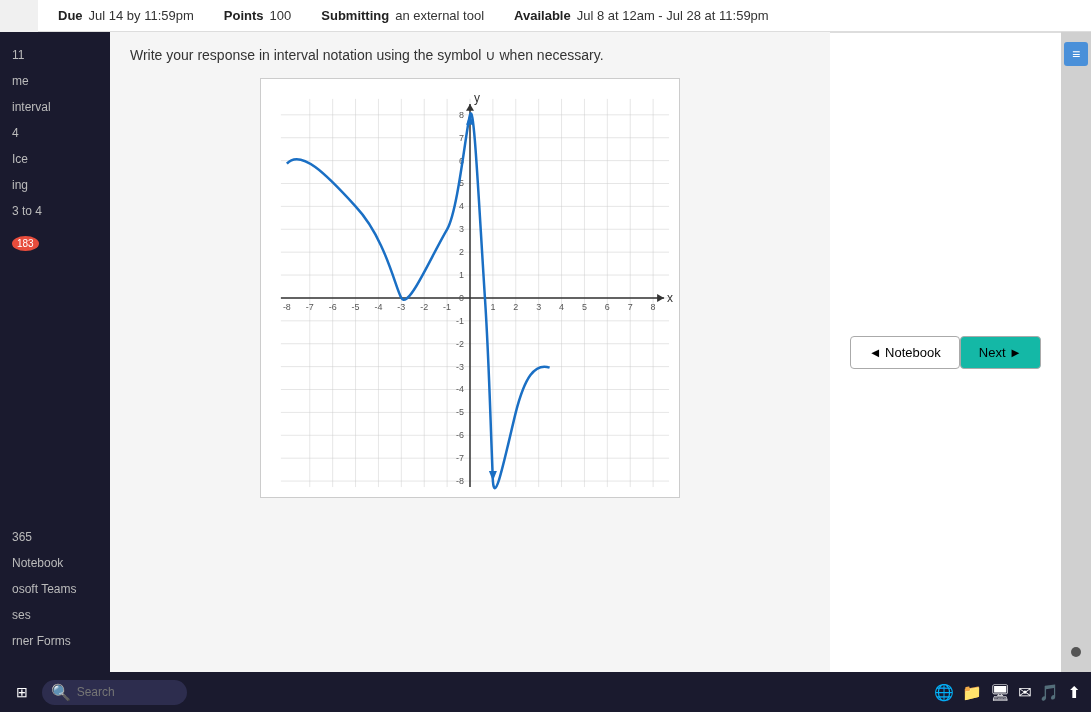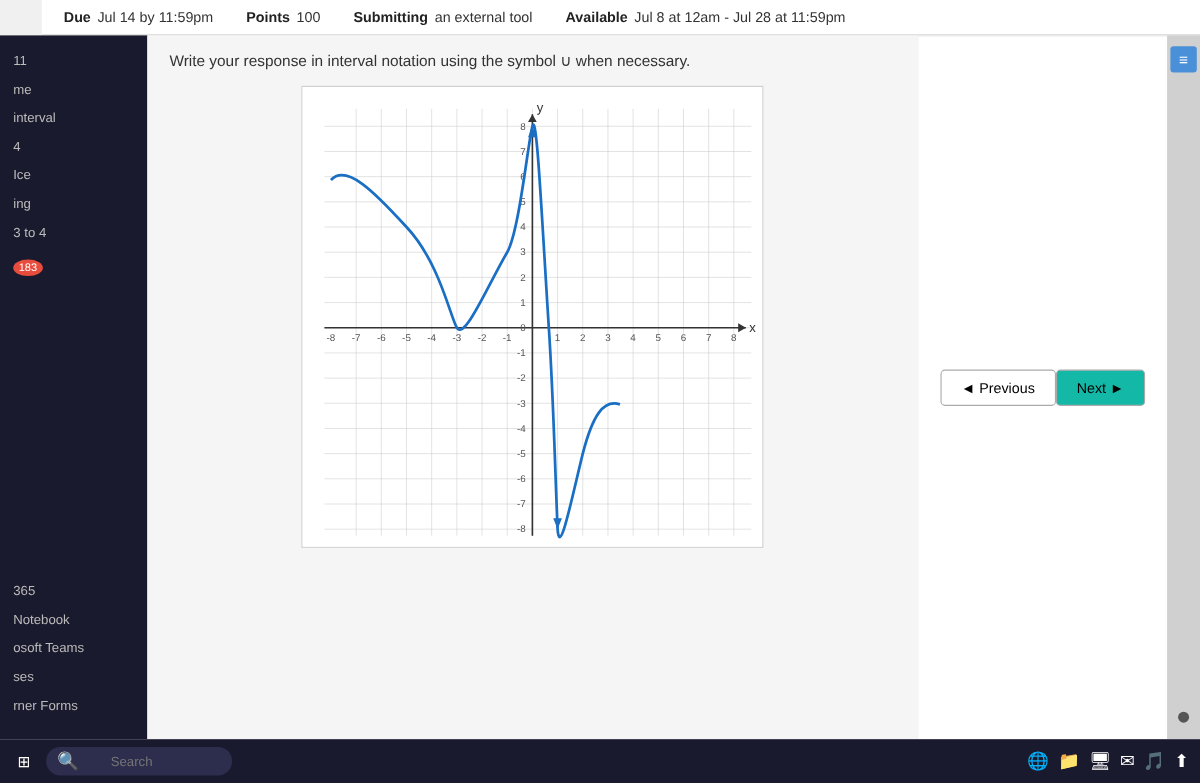--- a/index.html
+++ b/index.html
@@ -31,21 +31,21 @@
 
     
     .main-layout {
       display: flex;
       flex: 1;
       overflow: hidden;
     }
 
     
     .sidebar {
-      width: 134px;
+      width: 110px;
       background: #1a1a2e;
       color: #ccc;
       display: flex;
       flex-direction: column;
       padding: 10px 0;
       font-size: 12px;
       flex-shrink: 0;
     }
     .sidebar-item {
       padding: 6px 12px;
@@ -177,21 +177,20 @@
       padding: 3px 10px;
       gap: 5px;
     }
     .taskbar-search-input {
       background: transparent;
       border: none;
       color: #fff;
       font-size: 12px;
       outline: none;
       width: 100px;
-      margin-left: 24px;
     }
     .taskbar-icons {
       margin-left: auto;
       display: flex;
       align-items: center;
       gap: 8px;
     }
     .taskbar-icon {
       color: #fff;
       font-size: 16px;
@@ -395,21 +394,21 @@
 
           <polygon points="200,26 196,36 204,36" fill="#1a6fc4"></polygon>
 
           <polygon points="223,394 219,384 227,384" fill="#1a6fc4"></polygon>
 
         </svg>
       </div>
     </div>
 
     <div class="bottom-bar">
-      <button class="btn-prev">◄ Previous</button>
+      <button class="btn-prev">◄ Notebook</button>
       <button class="btn-next">Next ►</button>
     </div>
   </div>
 
   <div class="right-panel">
     <div class="chat-icon">≡</div>
     <div style="width:10px;height:10px;background:#555;border-radius:50%;margin-top:auto;margin-bottom:5px;cursor:pointer;"></div>
   </div>
 
 </div>

